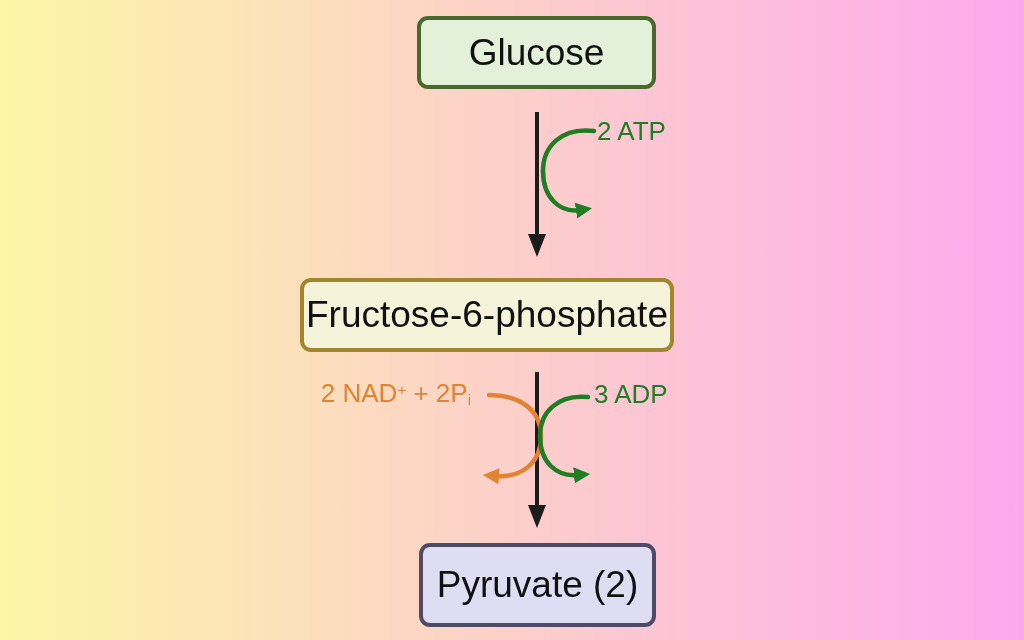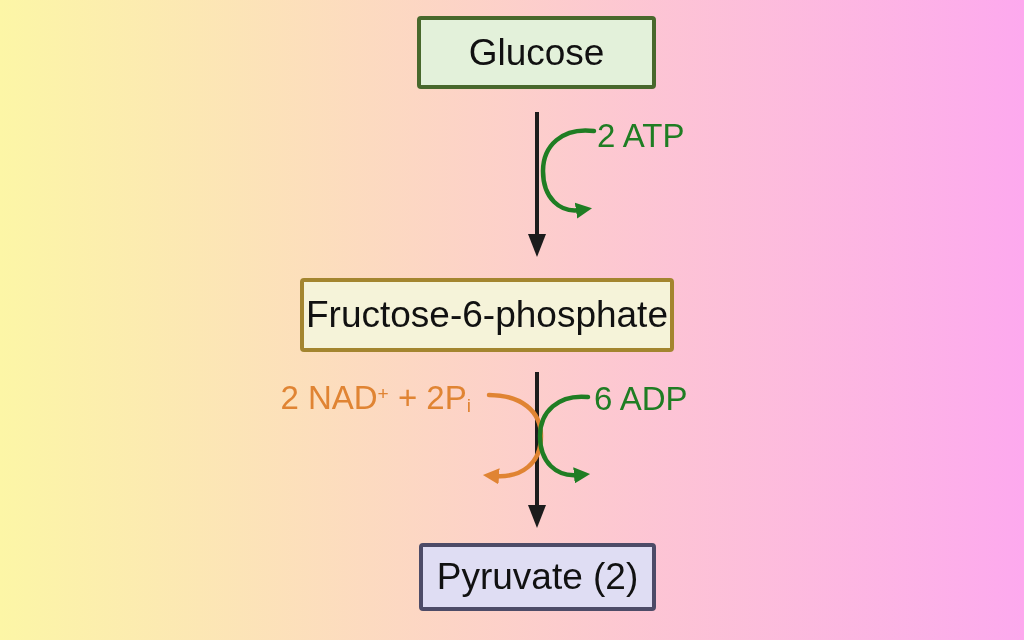--- a/index.html
+++ b/index.html
@@ -20,44 +20,44 @@
     pointer-events: none;
   }
   .node {
     position: absolute;
     box-sizing: border-box;
     display: flex;
     align-items: center;
     justify-content: center;
     border-style: solid;
     border-width: 4px;
-    border-radius: 4px;
+    border-radius: 11px;
     font-size: 37px;
     color: var(--text, #111);
     white-space: nowrap;
     text-align: right;
   }
   .node-glucose {
     left: 417px; top: 16px; width: 239px; height: 73px;
     background: var(--glucose-fill, #e3f1da);
     border-color: var(--glucose-border, #48682c);
   }
   .node-fructose {
     left: 300px; top: 278px; width: 374px; height: 74px;
     background: var(--fructose-fill, #f5f3d9);
     border-color: var(--fructose-border, #a3852f);
   }
   .node-pyruvate {
-    left: 419px; top: 543px; width: 237px; height: 68px;
+    left: 419px; top: 543px; width: 237px; height: 84px;
     background: var(--pyruvate-fill, #dfddf3);
     border-color: var(--pyruvate-border, #4d4b67);
   }
   .lbl {
     position: absolute;
-    font-size: 33px;
+    font-size: 26px;
     line-height: 1.15;
     white-space: nowrap;
   }
   .lbl.green { color: var(--green, #1f7d23); }
   .lbl.orange { color: var(--orange, #e08433); }
   .lbl.right-anchor { text-align: right; }
   .lbl sup {
     font-size: 58%;
     vertical-align: 0.45em;
     line-height: 0;
@@ -111,15 +111,15 @@
   </div>
 
   <div class="node node-pyruvate">
     <span>Pyruvate (2)</span>
   </div>
 
   <div class="lbl green" style="left:597px; top:117px">2 ATP</div>
 
   <div class="lbl orange right-anchor" style="right:553px; top:379px"><span>2 NAD</span><sup>+</sup><span> + 2P</span><sub>i</sub></div>
 
-  <div class="lbl green" style="left:594px; top:380px">6 ADP</div>
+  <div class="lbl green" style="left:594px; top:380px">3 ADP</div>
 
 </div>
 
 </body></html>

